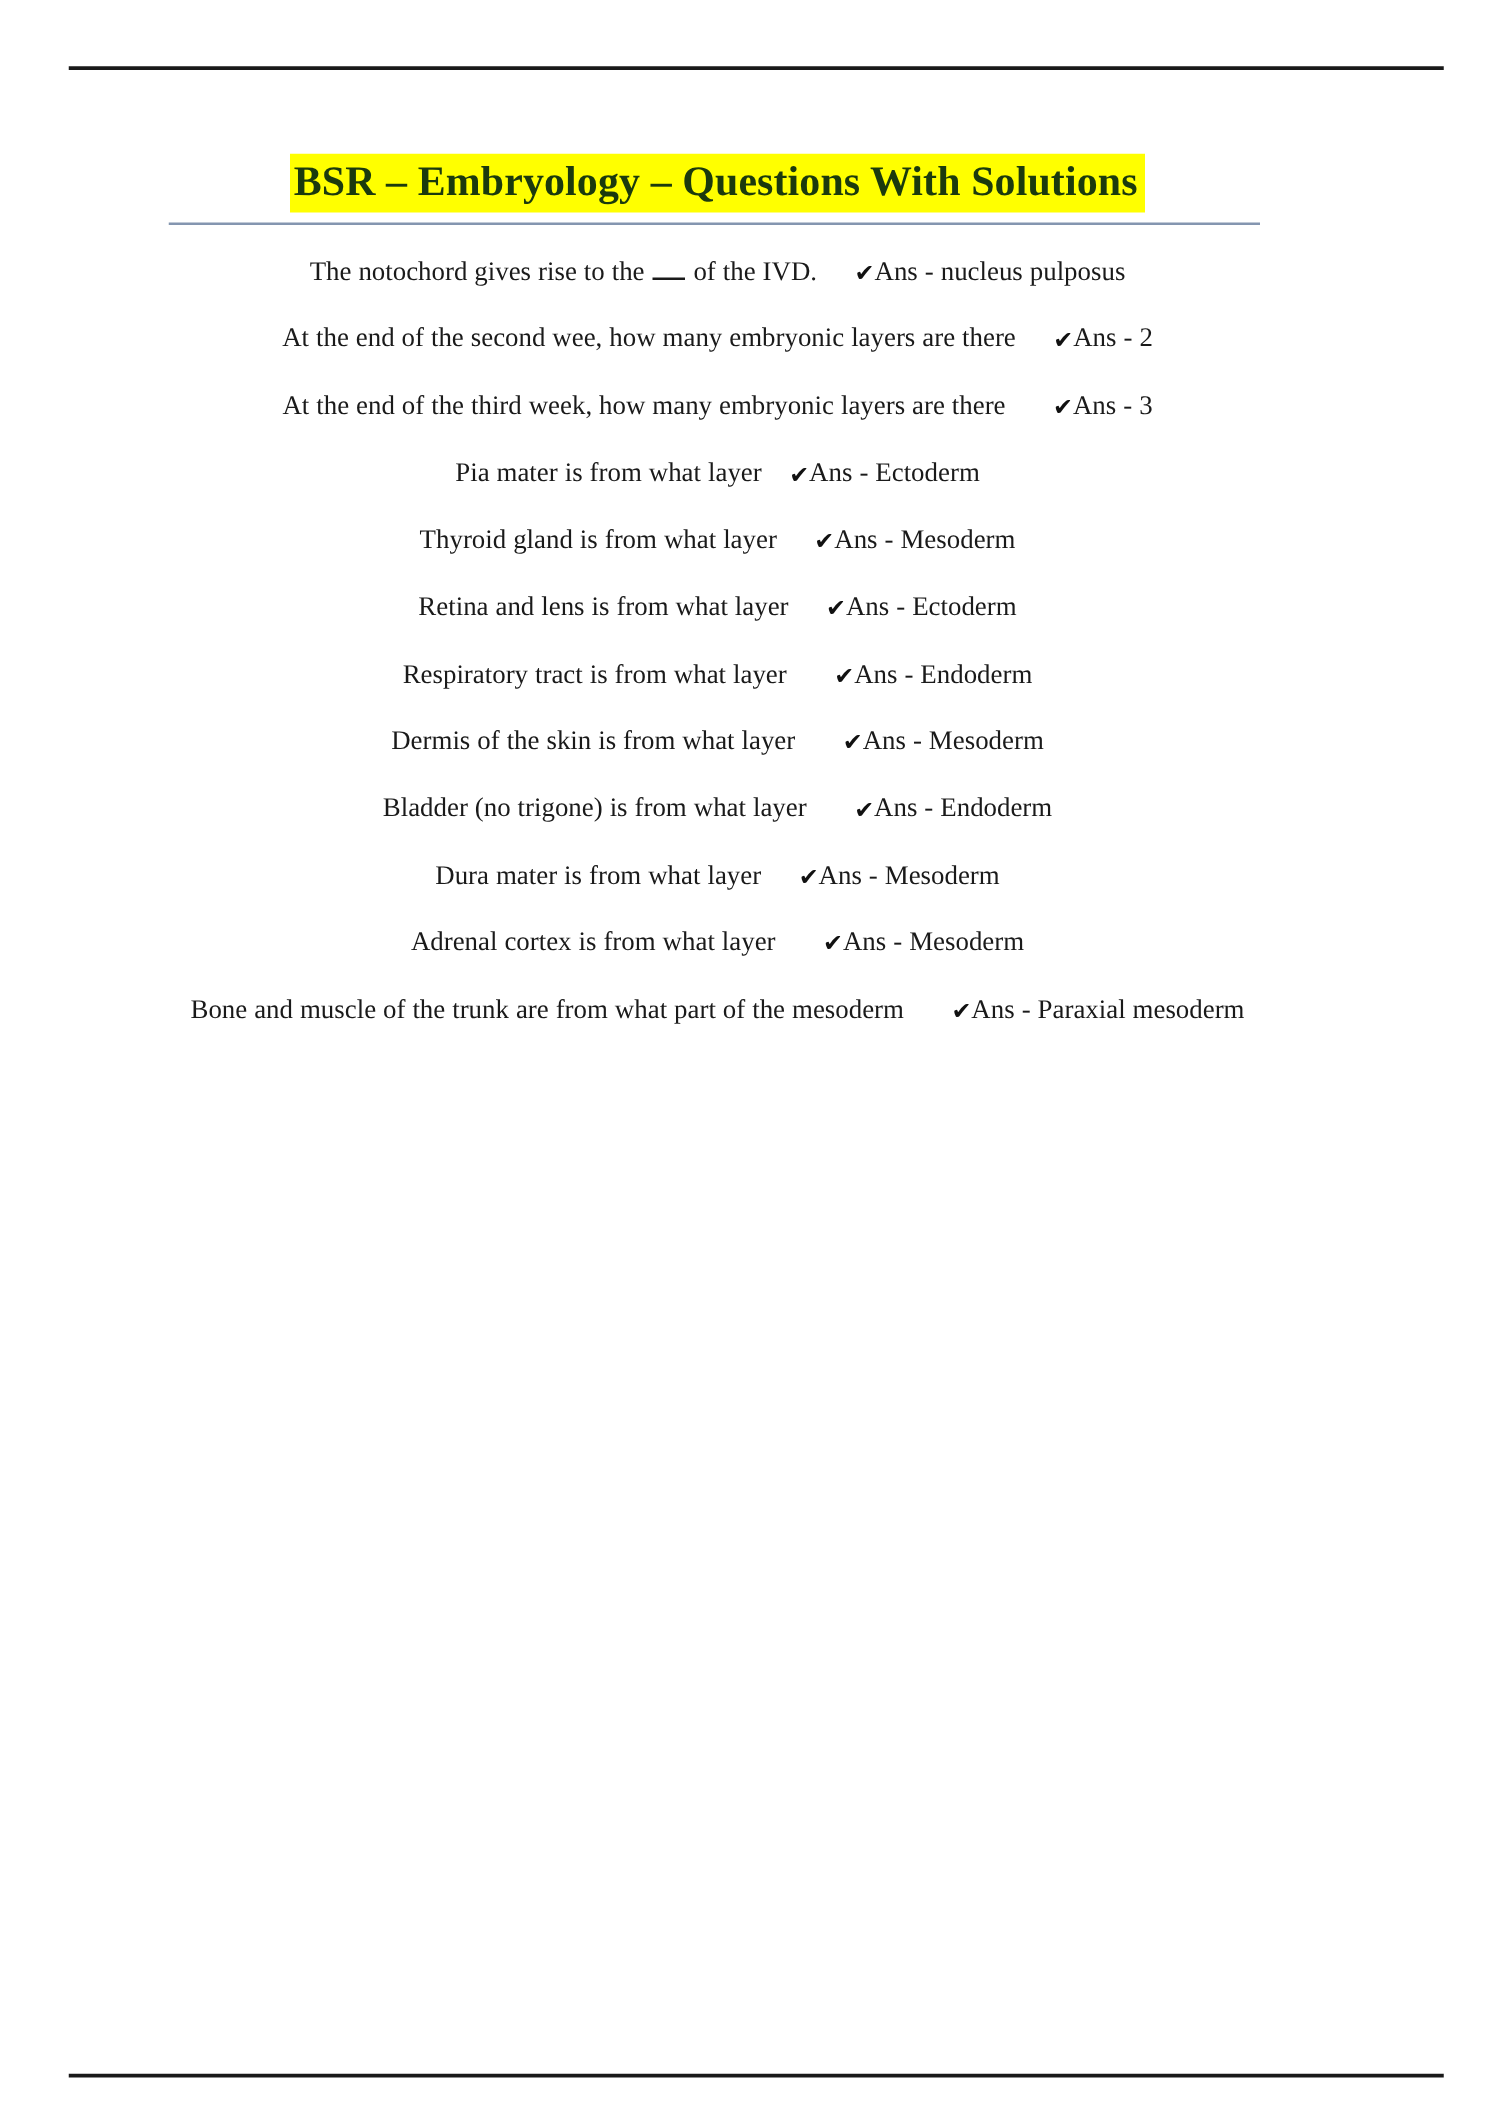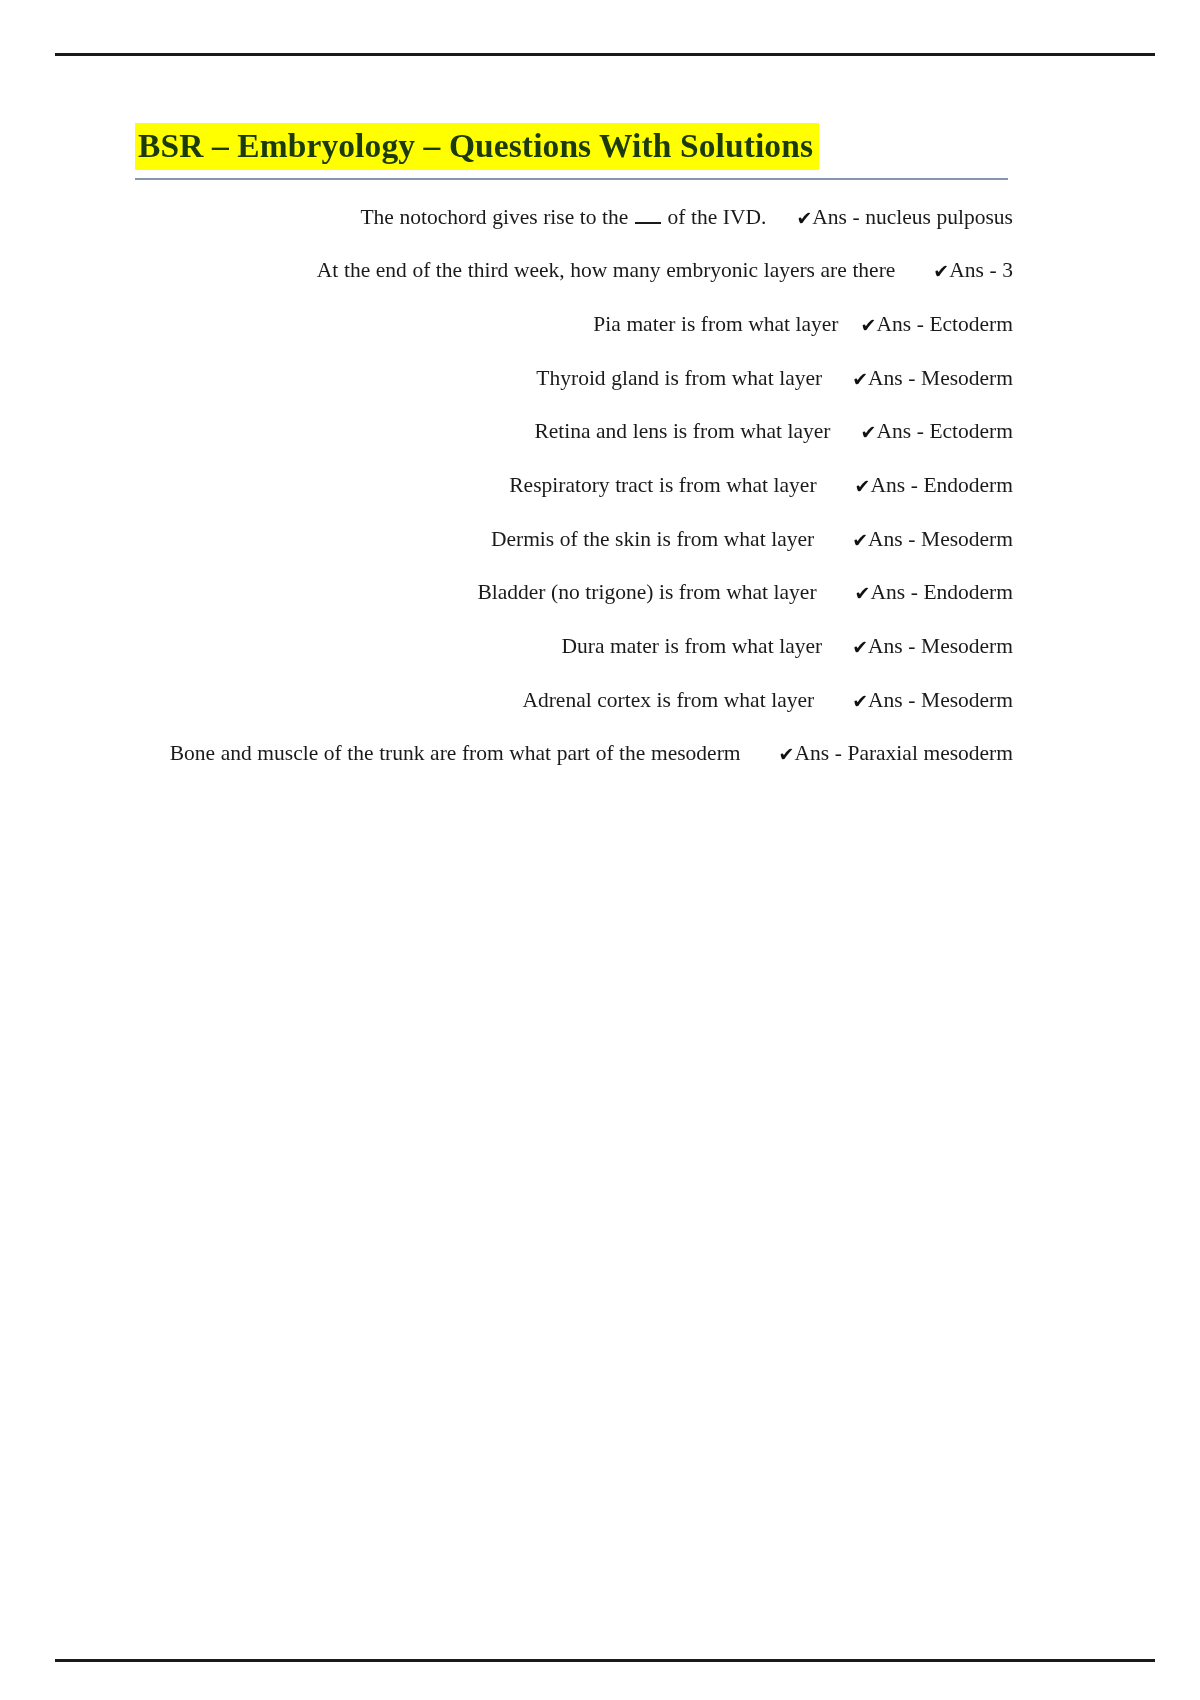--- a/index.html
+++ b/index.html
@@ -39,20 +39,21 @@
     position: absolute;
     left: 135px;
     top: 124px;
     width: 878px;
   }
 
   
   .doc-title-wrap {
     margin: 0 0 0 0;
     line-height: 1;
+    text-align: center;
   }
   .doc-title {
     display: inline;
     font-family: "Liberation Serif", "DejaVu Serif", serif;
     font-size: 33.5px;
     font-weight: bold;
     color: #1b3a0d;
     background: #ffff00;
     letter-spacing: 0.1px;
     padding: 4px 6px 6px 3px;
@@ -68,21 +69,21 @@
 
   
   .qa-list {
     margin-top: 22px;
   }
   .qa-item {
     font-size: 21.5px;
     line-height: 1.45;
     color: #1a1a1a;
     margin-bottom: 22.5px;
-    text-align: right;
+    text-align: center;
     word-spacing: 0.2px;
   }
   .qa-item:last-child { margin-bottom: 4px; }
 
   .q-text { white-space: pre-wrap; }
   .gap-sm { display: inline-block; width: 22px; }
   .gap-md { display: inline-block; width: 30px; }
   .gap-lg { display: inline-block; width: 38px; }
 
   .ans-mark {
@@ -117,20 +118,21 @@
 
   <div class="content">
 
     <div class="doc-title-wrap">
       <span class="doc-title">BSR – Embryology – Questions With Solutions</span>
     </div>
     <div class="title-rule"></div>
 
     <div class="qa-list" id="qa-list">
         <p class="qa-item"><span class="q-text">The notochord gives rise to the </span><span class="blank-fill"></span><span class="q-text"> of the IVD.</span><span class="gap-md"></span><span class="ans-mark">✔</span><span class="ans-label">Ans</span><span class="ans-dash">  -  </span><span class="ans-text">nucleus pulposus</span></p>
+        <p class="qa-item"><span class="q-text">At the end of the second wee, how many embryonic layers are there</span><span class="gap-md"></span><span class="ans-mark">✔</span><span class="ans-label">Ans</span><span class="ans-dash">  -  </span><span class="ans-text">2</span></p>
         <p class="qa-item"><span class="q-text">At the end of the third week, how many embryonic layers are there</span><span class="gap-lg"></span><span class="ans-mark">✔</span><span class="ans-label">Ans</span><span class="ans-dash">  -  </span><span class="ans-text">3</span></p>
         <p class="qa-item"><span class="q-text">Pia mater is from what layer</span><span class="gap-sm"></span><span class="ans-mark">✔</span><span class="ans-label">Ans</span><span class="ans-dash">  -  </span><span class="ans-text">Ectoderm</span></p>
         <p class="qa-item"><span class="q-text">Thyroid gland is from what layer</span><span class="gap-md"></span><span class="ans-mark">✔</span><span class="ans-label">Ans</span><span class="ans-dash">  -  </span><span class="ans-text">Mesoderm</span></p>
         <p class="qa-item"><span class="q-text">Retina and lens is from what layer</span><span class="gap-md"></span><span class="ans-mark">✔</span><span class="ans-label">Ans</span><span class="ans-dash">  -  </span><span class="ans-text">Ectoderm</span></p>
         <p class="qa-item"><span class="q-text">Respiratory tract is from what layer</span><span class="gap-lg"></span><span class="ans-mark">✔</span><span class="ans-label">Ans</span><span class="ans-dash">  -  </span><span class="ans-text">Endoderm</span></p>
         <p class="qa-item"><span class="q-text">Dermis of the skin is from what layer</span><span class="gap-lg"></span><span class="ans-mark">✔</span><span class="ans-label">Ans</span><span class="ans-dash">  -  </span><span class="ans-text">Mesoderm</span></p>
         <p class="qa-item"><span class="q-text">Bladder (no trigone) is from what layer</span><span class="gap-lg"></span><span class="ans-mark">✔</span><span class="ans-label">Ans</span><span class="ans-dash">  -  </span><span class="ans-text">Endoderm</span></p>
         <p class="qa-item"><span class="q-text">Dura mater is from what layer</span><span class="gap-md"></span><span class="ans-mark">✔</span><span class="ans-label">Ans</span><span class="ans-dash">  -  </span><span class="ans-text">Mesoderm</span></p>
         <p class="qa-item"><span class="q-text">Adrenal cortex is from what layer</span><span class="gap-lg"></span><span class="ans-mark">✔</span><span class="ans-label">Ans</span><span class="ans-dash">  -  </span><span class="ans-text">Mesoderm</span></p>
         <p class="qa-item"><span class="q-text">Bone and muscle of the trunk are from what part of the mesoderm</span><span class="gap-lg"></span><span class="ans-mark">✔</span><span class="ans-label">Ans</span><span class="ans-dash">  -  </span><span class="ans-text">Paraxial mesoderm</span></p>

